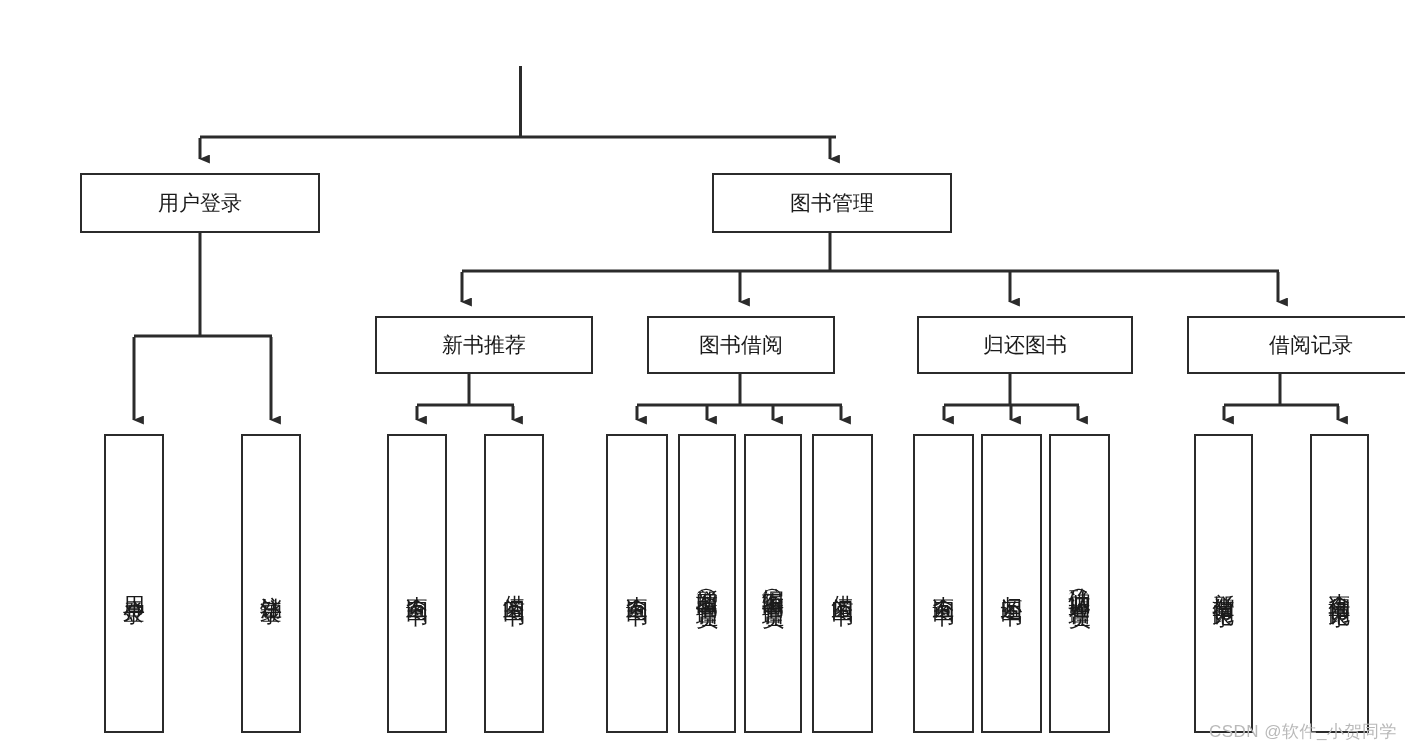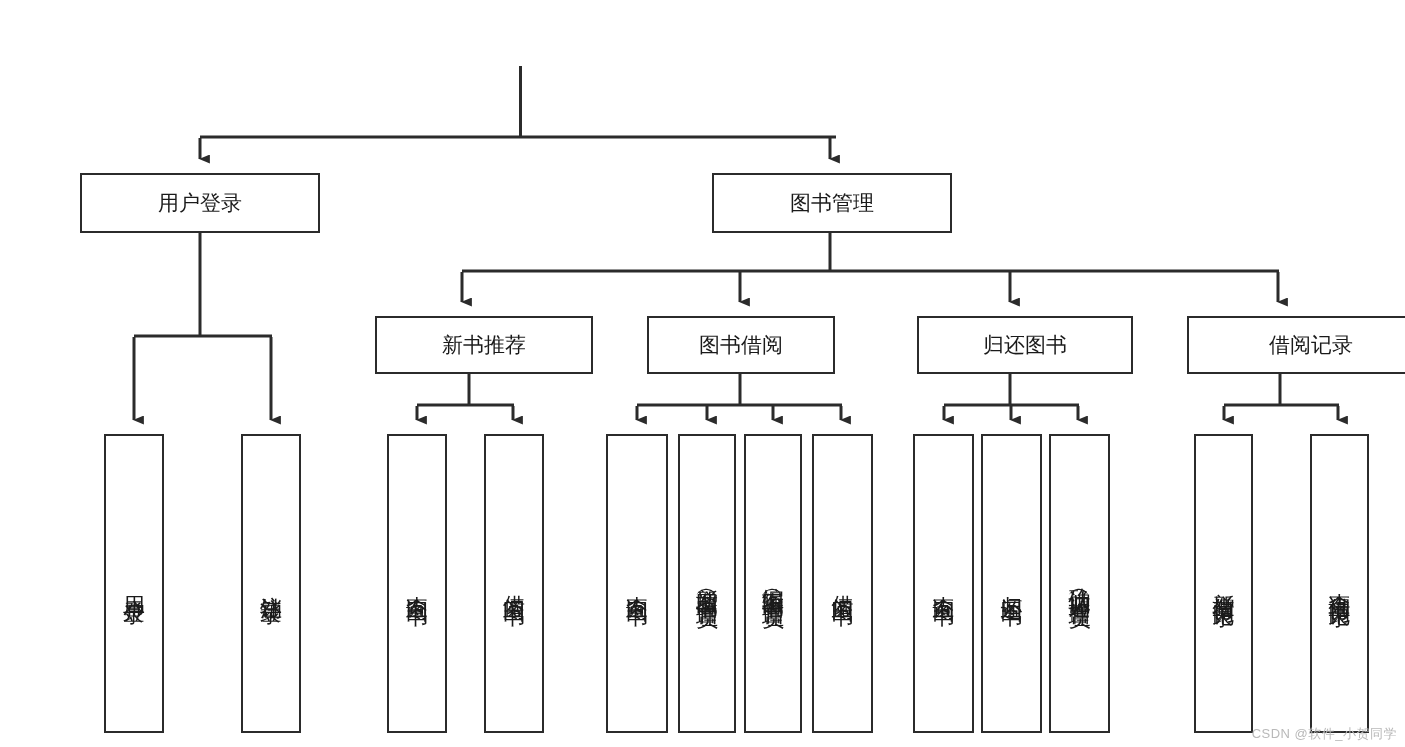--- a/index.html
+++ b/index.html
@@ -54,21 +54,21 @@
     writing-mode: vertical-rl;
     text-orientation: upright;
     letter-spacing: 3px;
     white-space: nowrap;
     display: block;
   }
   .watermark {
     position: absolute;
     right: 8px;
     bottom: 4px;
-    font-size: 13px;
+    font-size: 17px;
     color: #b9b9b9;
     letter-spacing: 0.5px;
     white-space: nowrap;
     z-index: 5;
   }
 </style>
 </head>
 <body>
 
 <div id="canvas">

